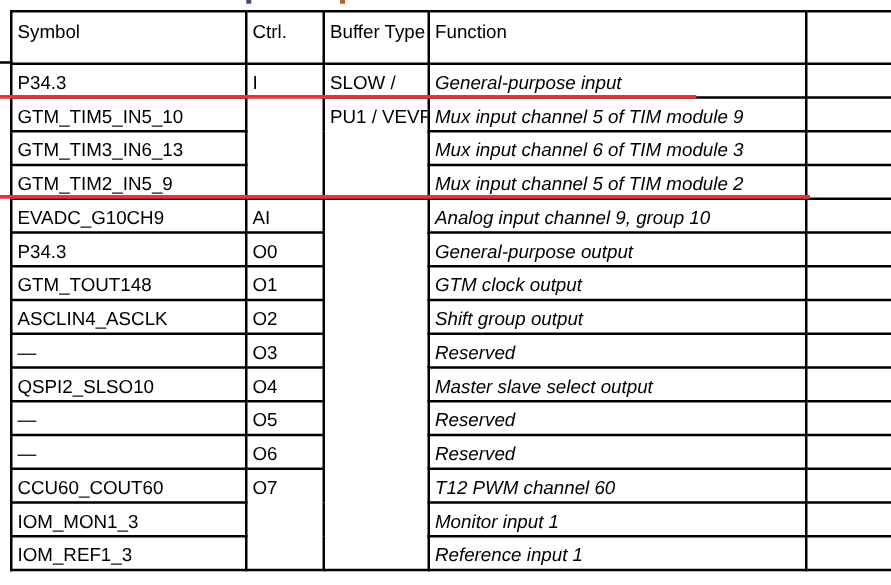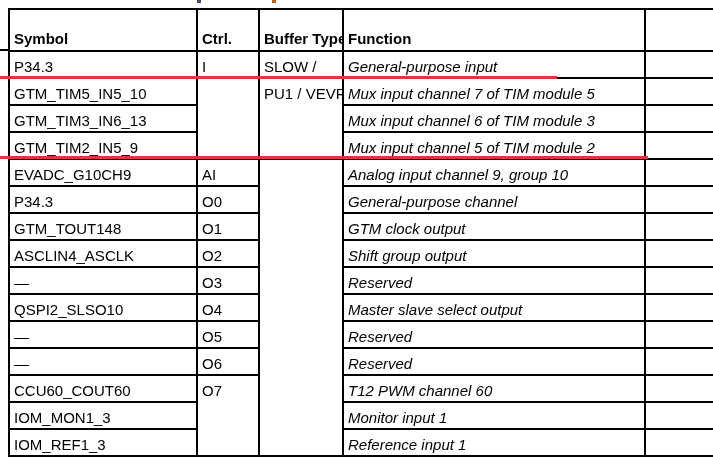--- a/index.html
+++ b/index.html
@@ -26,21 +26,21 @@
     border:2px solid #000;
     vertical-align:top;
     padding:4px 2px 0 4px;
     font-size:15px;
     line-height:21px;
     white-space:nowrap;
     overflow:hidden;
     font-weight:normal;
     text-align:left;
   }
-  table.pin thead th{font-weight:bold;padding-top:18px;margin-left:19px;}
+  table.pin thead th{font-weight:normal;padding-top:5px;margin-left:19px;}
   table.pin thead tr{height:42px;}
   tr.r1{height:32px;}
   tr.r234{height:28px;margin-left:17px;}
   table.pin tbody tr{height:18px;}
   td.fn{font-weight:bold;font-style:italic;}
   .wrap{white-space:normal;}
   td.ext, th.ext{border-right:none;}
   
   .redline{position:absolute;height:3px;z-index:5;}
   .redline.l1{left:0;top:76px;width:557px;}
@@ -83,21 +83,21 @@
       <tr class="r1">
         <td>P34.3</td>
         <td rowspan="4">I</td>
         <td>SLOW /</td>
         <td class="fn">General-purpose input</td>
         <td class="ext"></td>
       </tr>
       <tr class="r234">
         <td>GTM_TIM5_IN5_10</td>
         <td class="wrap" rowspan="3">PU1 / VEVRSB / ES</td>
-        <td class="fn">Mux input channel 7 of TIM module 5</td>
+        <td class="fn">Mux input channel 5 of TIM module 9</td>
         <td class="ext"></td>
       </tr>
       <tr class="r234">
         <td>GTM_TIM3_IN6_13</td>
         <td class="fn">Mux input channel 6 of TIM module 3</td>
         <td class="ext"></td>
       </tr>
       <tr class="r234">
         <td>GTM_TIM2_IN5_9</td>
         <td class="fn">Mux input channel 5 of TIM module 2</td>
@@ -106,21 +106,21 @@
       <tr>
         <td>EVADC_G10CH9</td>
         <td>AI</td>
         <td rowspan="11"></td>
         <td class="fn">Analog input channel 9, group 10</td>
         <td class="ext"></td>
       </tr>
       <tr>
         <td>P34.3</td>
         <td>O0</td>
-        <td class="fn">General-purpose channel</td>
+        <td class="fn">General-purpose output</td>
         <td class="ext"></td>
       </tr>
       <tr>
         <td>GTM_TOUT148</td>
         <td>O1</td>
         <td class="fn">GTM clock output</td>
         <td class="ext"></td>
       </tr>
       <tr>
         <td>ASCLIN4_ASCLK</td>

